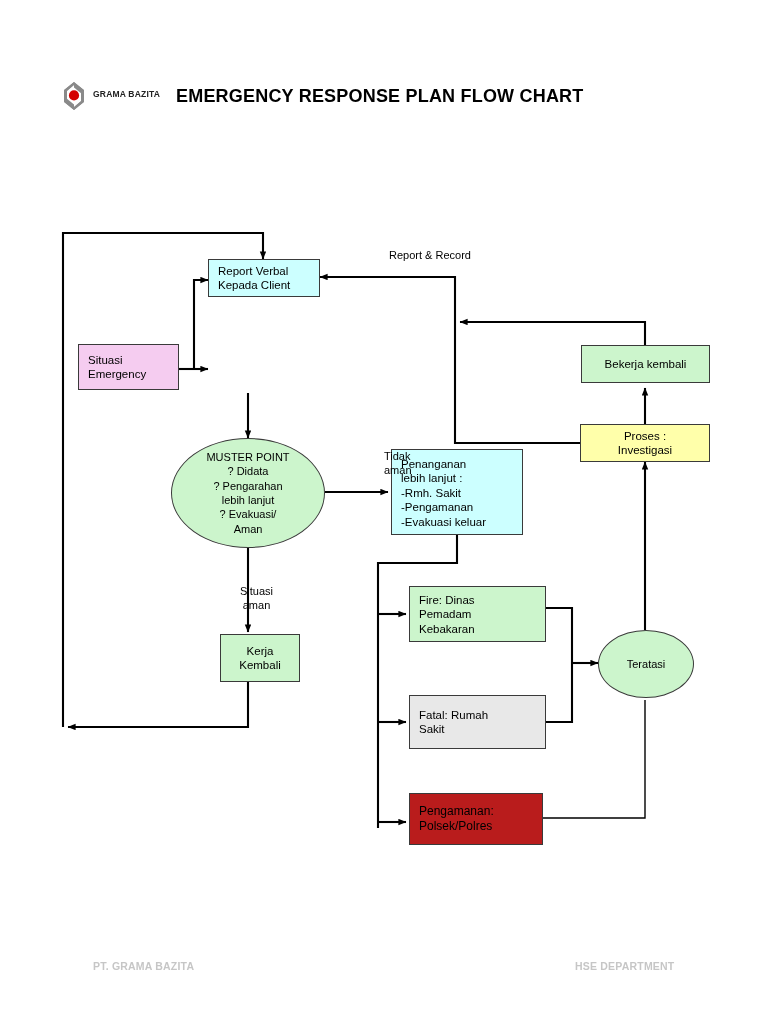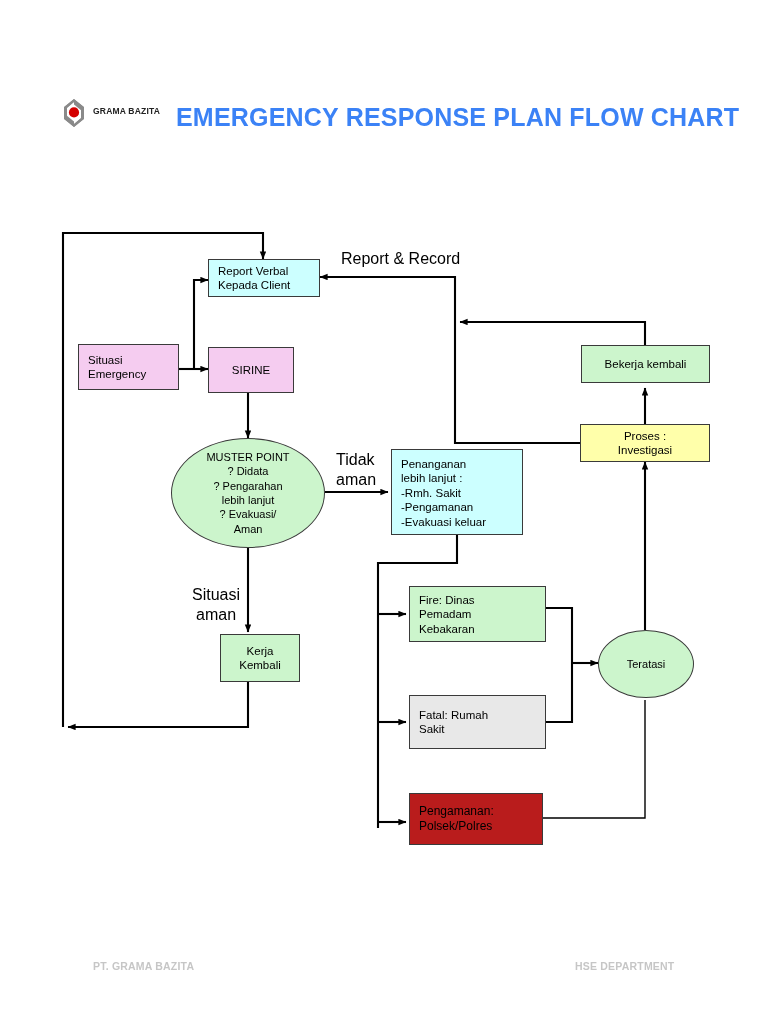--- a/index.html
+++ b/index.html
@@ -19,21 +19,21 @@
     position: absolute;
     left: 0; top: 0;
     width: 768px;
     height: 1024px;
     background: #ffffff;
   }
 
   
   #header {
     position: absolute;
-    left: 0; top: 17px;
+    left: 0; top: 0;
     width: 768px;
     height: 140px;
   }
   #logo {
     position: absolute;
     left: 60px;
     top: 82px;
     width: 100px;
     height: 28px;
   }
@@ -50,23 +50,23 @@
     font-size: 8.5px;
     font-weight: bold;
     letter-spacing: 0.2px;
     color: #222222;
     white-space: nowrap;
   }
   #doc-title {
     position: absolute;
     left: 176px;
     top: 86px;
-    font-size: 25px;
+    font-size: 18px;
     font-weight: bold;
-    color: #3b82f6;
+    color: #000000;
     letter-spacing: 0.2px;
     white-space: nowrap;
   }
 
   
   #chart {
     position: absolute;
     left: 0;
     top: 0;
     width: 768px;
@@ -109,25 +109,26 @@
     text-align: center;
     font-size: 11px;
     color: #000000;
     line-height: 1.3;
     z-index: 3;
   }
   .ellipse .nlabel { white-space: pre-line; display: block; }
 
   .edge-label {
     position: absolute;
-    font-size: 16px;
+    font-size: 11px;
     color: #000000;
     line-height: 1.25;
     white-space: pre-line;
     z-index: 4;
+    margin-left: 48px;
   }
 
   
   #footer {
     position: absolute;
     left: 0;
     top: 960px;
     width: 768px;
     height: 30px;
   }
@@ -211,23 +212,20 @@
     <div class="node left" style="left:208px; top:259px; width:112px; height:38px; background:#ccffff;">
       <span class="nlabel">Report Verbal
 Kepada Client</span>
     </div>
 
     <div class="node left" style="left:78px; top:344px; width:101px; height:46px; background:#f5ccf0;">
       <span class="nlabel">Situasi
 Emergency</span>
     </div>
 
-    <div class="node center" style="left:208px; top:347px; width:86px; height:46px; background:#f5ccf0;">
-      <span class="nlabel">SIRINE</span>
-    </div>
 
     <div class="ellipse" style="left:171px; top:438px; width:154px; height:110px; background:#ccf5cc;">
       <span class="nlabel">MUSTER POINT
 ? Didata
 ? Pengarahan
 lebih lanjut
 ? Evakuasi/
 Aman</span>
     </div>
 

